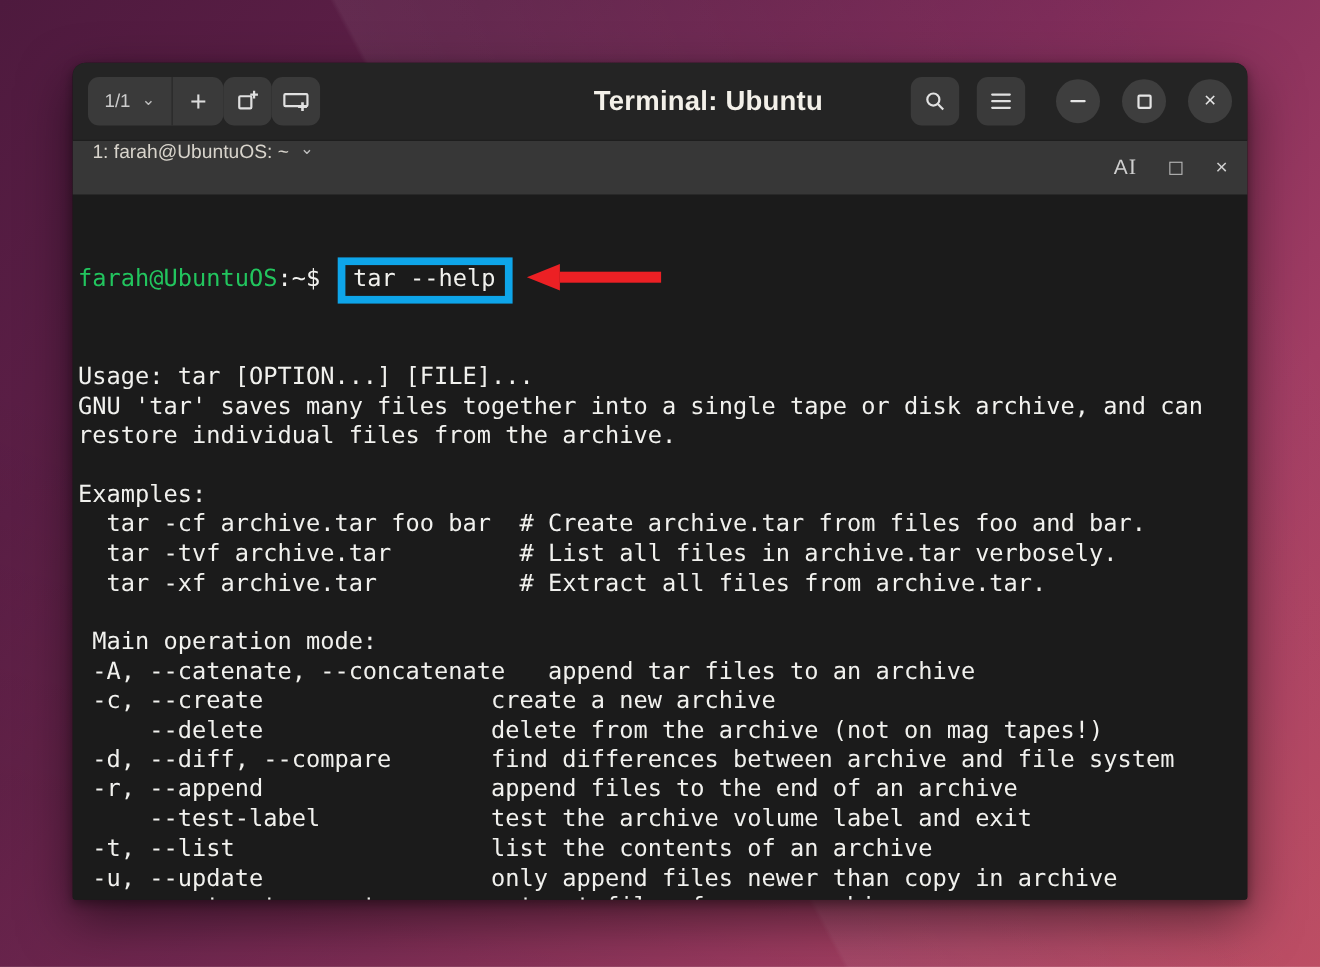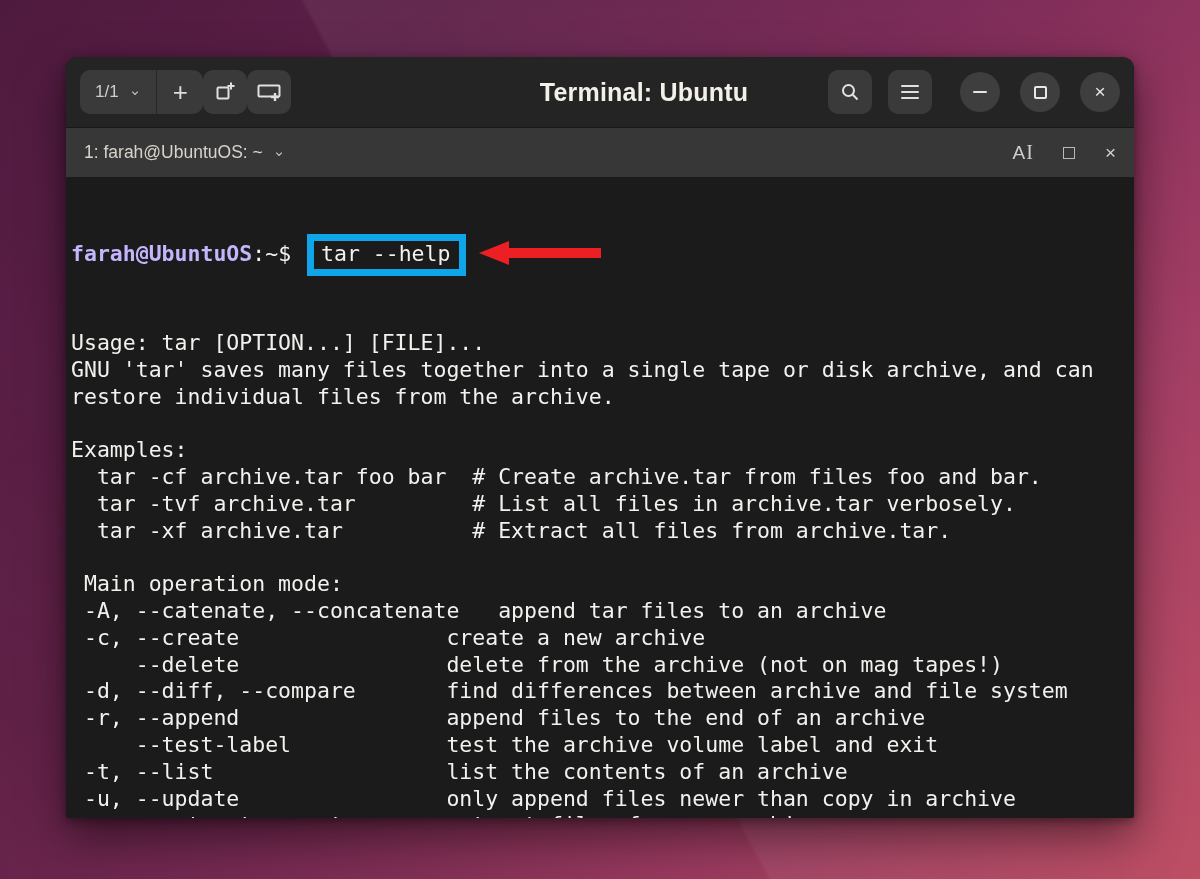--- a/index.html
+++ b/index.html
@@ -60,39 +60,39 @@
   .circle-group { display:flex; align-items:center; gap:20px; margin-left:12px; }
   .min-bar { width:14px; height:2px; background:#e6e6e6; border-radius:1px; }
   .max-square { width:13px; height:13px; border:2px solid #e6e6e6; border-radius:2px; }
   .close-x { font-size:19px; line-height:1; transform:translateY(-1px); }
   .menu-lines { display:flex; flex-direction:column; gap:4px; }
   .menu-lines i { display:block; width:18px; height:2px; background:#e0e0e0; border-radius:1px; }
 
   
   .tabbar {
     height:50px; flex:0 0 50px; background:#373737; border-top:1px solid #191919;
-    display:flex; align-items:center; padding:0 18px;
+    display:flex; padding:0 18px;
     color:#d8d4cc; font-size:17.5px;
   }
   .tabbar .chev { margin-left:10px; }
   .tab-icons { margin-left:auto; display:flex; align-items:center; gap:30px; color:#cfcfcf; }
   .font-ai { display:flex; align-items:baseline; font-size:19px; }
   .font-ai .serif-i { font-family:"Liberation Serif", serif; margin-left:1px; font-size:20px; }
   .pane-square { width:12px; height:12px; border:1.5px solid #b9b9b9; }
   .pane-close { font-size:19px; }
 
   
   .terminal {
     flex:1; background:#1b1b1b; padding:3px 0 0 5px;
     font-family:"DejaVu Sans Mono","Liberation Mono",monospace;
     font-size:21.5px; line-height:26.8px; color:#f1f1ee;
     white-space:pre; overflow:hidden;
   }
   .prompt-line { white-space:pre; }
-  .p-user { color:#c4b5fd; font-weight:bold; }
+  .p-user { color:#22c55e; font-weight:normal; }
   .cmd-box {
     display:inline-block; border:7px solid #0ea5e9;
     padding:0 9px 2px 7px; margin-left:3px;
   }
   .annot-arrow {
     display:inline-flex; align-items:center; vertical-align:middle;
     margin-left:13px; transform:translateY(-2px);
   }
   .arrow-head {
     width:0; height:0;

